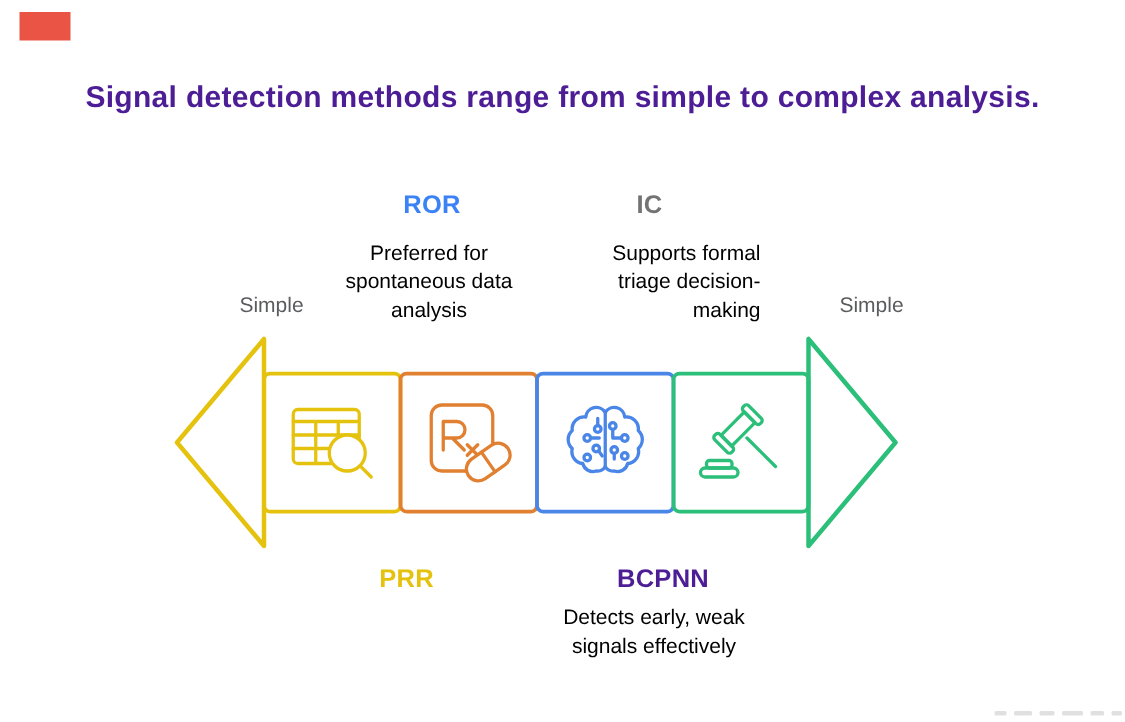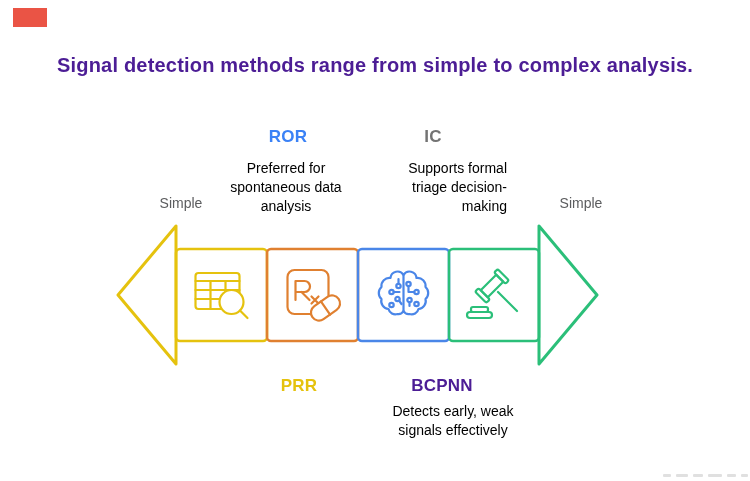--- a/index.html
+++ b/index.html
@@ -20,24 +20,24 @@
   .method-desc{
     font-size:14px;line-height:19px;color:#000000;text-align:center;
   }
   .scale-label{
     font-size:14px;color:#5b5c5e;transform:translateX(-50%);white-space:nowrap;
   }
   #label-ror{left:288px;top:127px;}
   #desc-ror{left:211px;top:159px;width:150px;}
   #label-ic{left:433px;top:127px;}
   #desc-ic{left:377px;top:159px;width:130px;text-align:right;}
-  #label-prr{left:271px;top:376px;margin-left:28px;}
+  #label-prr{left:271px;top:376px;}
   #desc-prr{left:188px;top:402px;width:160px;}
   #label-bcpnn{left:442px;top:376px;}
-  #desc-bcpnn{left:373px;top:402px;width:160px;}
+  #desc-bcpnn{left:356px;top:402px;width:160px;}
   #scale-simple{left:133px;top:195px;margin-left:48px;}
   #scale-complex{left:581px;top:195px;}
   #flow-diagram{left:110px;top:215px;}
   #watermark{left:663px;top:474px;display:flex;gap:5px;align-items:center;opacity:.55;}
   #watermark span{display:block;height:3px;background:#c7c7c7;border-radius:1px;}
 </style>
 </head>
 <body>
 
 <div id="canvas">

